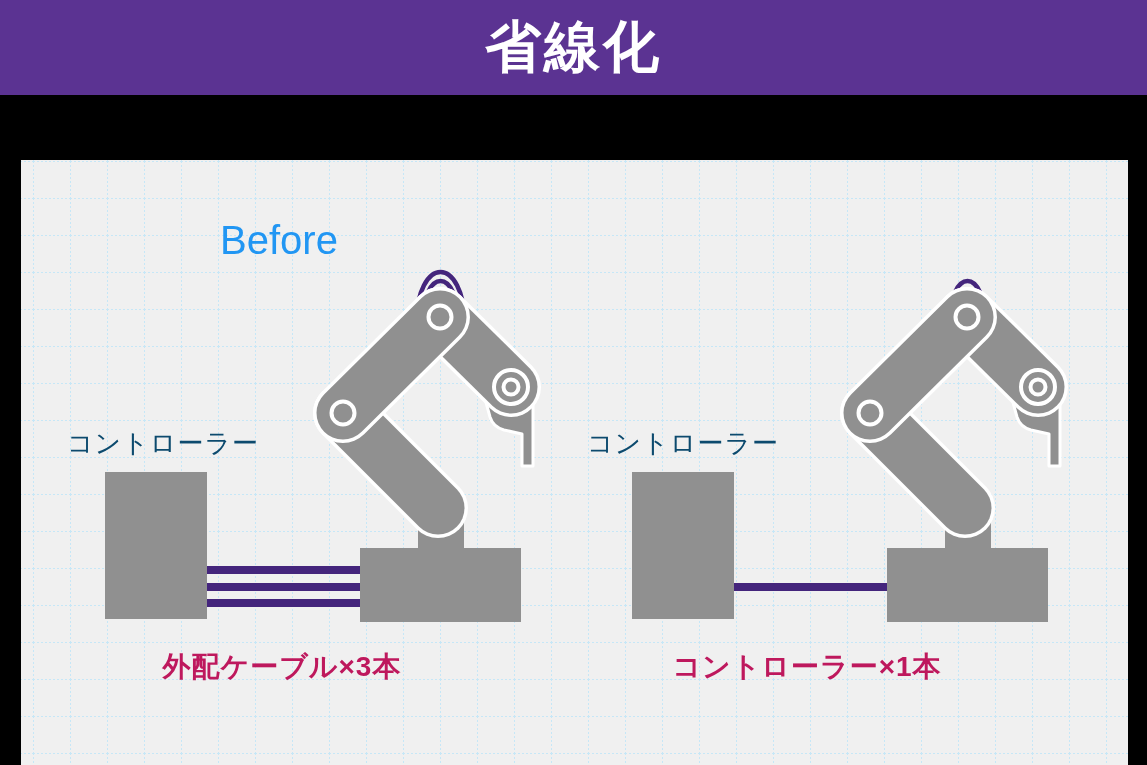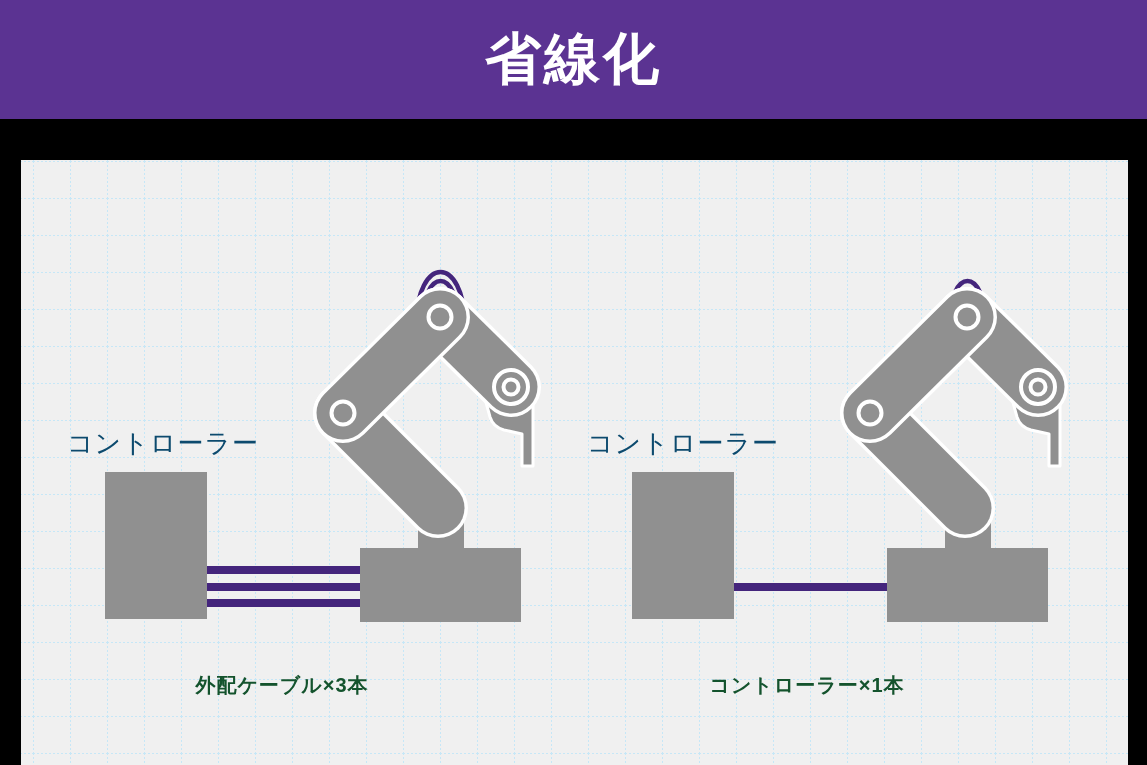--- a/index.html
+++ b/index.html
@@ -5,21 +5,21 @@
   * { margin: 0; padding: 0; box-sizing: border-box; }
   html, body {
     width: 1147px; height: 765px;
     background: #000000;
     overflow: hidden;
     font-family: "Liberation Sans", "DejaVu Sans", sans-serif;
     position: relative;
   }
   .header {
     position: absolute; left: 0; top: 0;
-    width: 1147px; height: 119px;
+    width: 1147px; height: 95px;
     background: #5b3392;
     display: flex; align-items: center; justify-content: center;
   }
   .header h1 {
     color: #ffffff;
     font-size: 56px;
     font-weight: 700;
     letter-spacing: 3px;
   }
   .panel {
@@ -43,24 +43,24 @@
   .controller-label {
     top: 266px;
     font-size: 26px; font-weight: 400;
     color: #0c4a6e;
     letter-spacing: 1px;
     white-space: nowrap;
   }
   .controller-before { left: 46px; }
   .controller-after  { left: 566px; }
   .caption {
-    top: 512px;
+    top: 488px;
     width: 400px; text-align: center;
-    font-size: 20px; font-weight: 700;
-    color: #14532d;
+    font-size: 28px; font-weight: 700;
+    color: #be185d;
     letter-spacing: 1px;
     white-space: nowrap;
   }
   .caption-before { left: 61px; }
   .caption-after  { left: 586px; }
 </style>
 </head>
 <body>
 
 <div class="header">
@@ -122,20 +122,21 @@
       <g fill="none" stroke="#44257c" stroke-width="4.5" stroke-linecap="round">
         <path d="M 402 158 A 17.5 37 0 0 1 437 158"></path>
       </g>
       <use href="#robot-arm"></use>
       <g fill="#44257c">
         <rect x="186" y="423" width="153" height="8"></rect>
       </g>
     </g>
   </svg>
 
+  <div class="label phase-label phase-before">Before</div>
 
   <div class="label controller-label controller-before">コントローラー</div>
   <div class="label controller-label controller-after">コントローラー</div>
 
   <div class="label caption caption-before">外配ケーブル×3本</div>
   <div class="label caption caption-after">コントローラー×1本</div>
 
 </div>
 
 </body></html>

